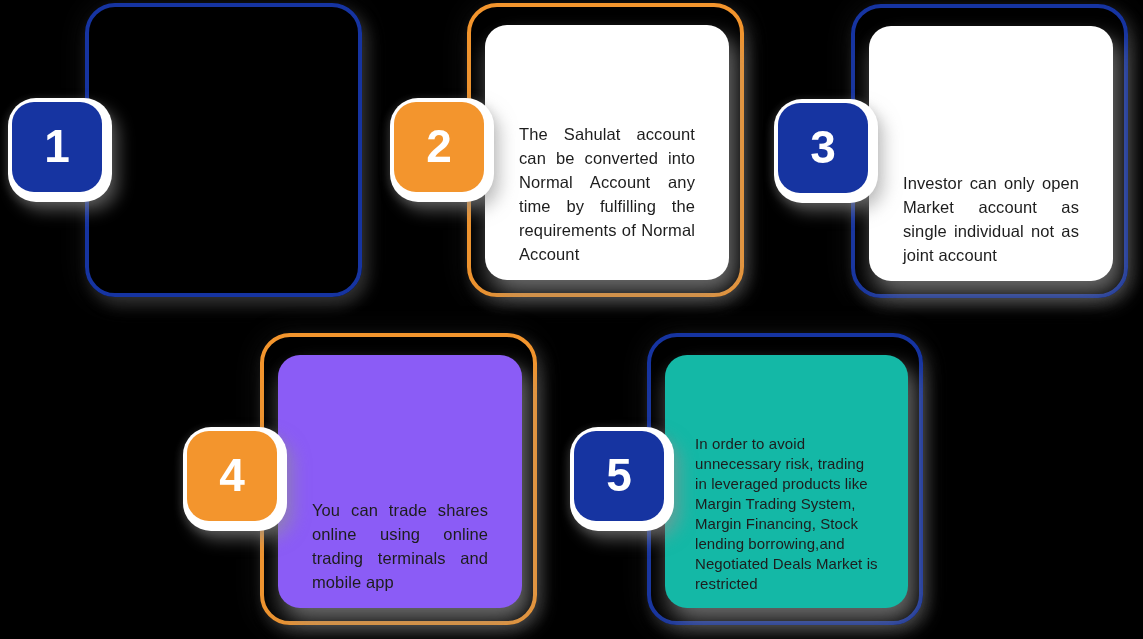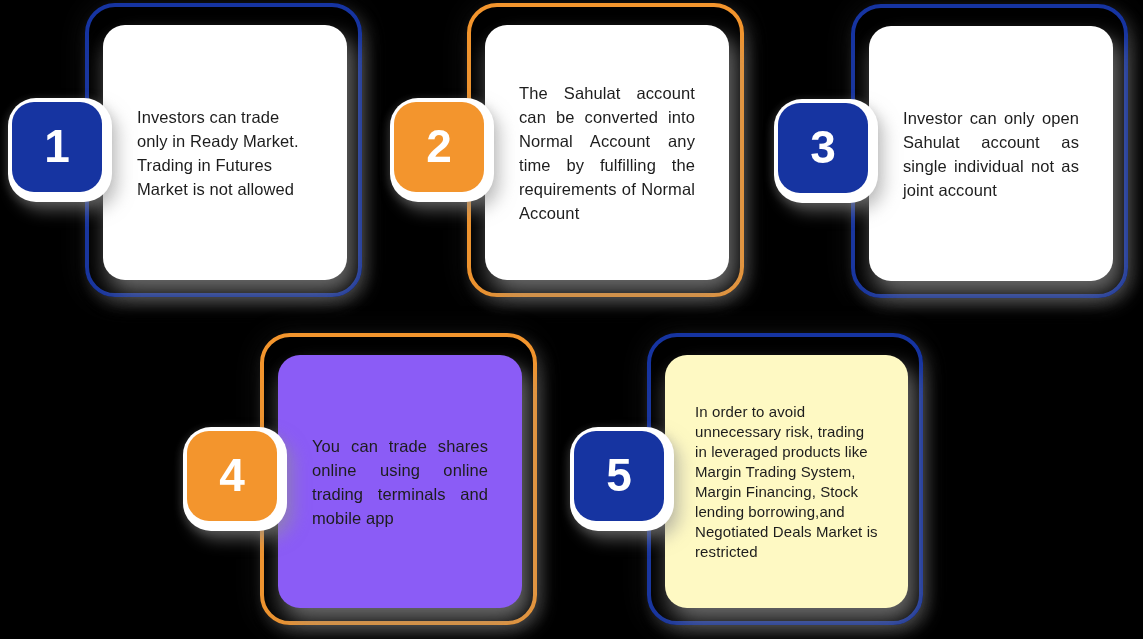--- a/index.html
+++ b/index.html
@@ -24,21 +24,21 @@
   .card4 { left: 260px; top: 333px; width: 277px; height: 292px; }
   .card5 { left: 647px; top: 333px; width: 276px; height: 292px; }
 
   
   .card-body {
     position: absolute;
     left: 14px; top: 18px; right: 11px; bottom: 13px;
     background: #ffffff;
     border-radius: 22px;
     display: flex;
-    align-items: center;
+    align-items: flex-end;
     padding: 14px 34px;
     box-shadow: 9px 11px 20px rgba(155,155,155,0.55), -3px 14px 22px rgba(120,120,120,0.35);
   }
   .card-text {
     color: #1d1d1d;
     font-size: 16.5px;
     line-height: 24px;
     font-weight: 500;
     letter-spacing: 0.1px;
     width: 100%;
@@ -82,62 +82,59 @@
 <body style="background: rgb(0, 0, 0);">
 
 <div class="stage">
 
   <div class="card card1 align-left" style="--accent: #1634A1;">
     <div class="badge" style="background: rgb(255, 255, 255);">
       <div class="badge-inner">
         <span class="badge-number" style="color: rgb(255, 255, 255);">1</span>
       </div>
     </div>
-    <div class="card-body" style="background: rgb(255, 255, 255);">
-      <p class="card-text" style="color: rgb(29, 29, 29);">Investors can trade only in Ready Market. Trading in Futures Market is not allowed</p>
-    </div>
   </div>
 
   <div class="card card2 align-justify" style="--accent: #F3952D;">
     <div class="badge" style="background: rgb(255, 255, 255);">
       <div class="badge-inner">
         <span class="badge-number" style="color: rgb(255, 255, 255);">2</span>
       </div>
     </div>
     <div class="card-body" style="background: rgb(255, 255, 255);">
       <p class="card-text" style="color: rgb(29, 29, 29);">The Sahulat account can be converted into Normal Account any time by fulfilling the requirements of Normal Account</p>
     </div>
   </div>
 
   <div class="card card3 align-justify" style="--accent: #1634A1;">
     <div class="badge" style="background: rgb(255, 255, 255);">
       <div class="badge-inner">
         <span class="badge-number" style="color: rgb(255, 255, 255);">3</span>
       </div>
     </div>
     <div class="card-body" style="background: rgb(255, 255, 255);">
-      <p class="card-text" style="color: rgb(29, 29, 29);">Investor can only open Sahulat account as single individual not as joint account</p>
+      <p class="card-text" style="color: rgb(29, 29, 29);">Investor can only open Market account as single individual not as joint account</p>
     </div>
   </div>
 
   <div class="card card4 align-justify" style="--accent: #F3952D;">
     <div class="badge" style="background: rgb(255, 255, 255);">
       <div class="badge-inner">
         <span class="badge-number" style="color: rgb(255, 255, 255);">4</span>
       </div>
     </div>
     <div class="card-body" style="background: #8b5cf6;">
       <p class="card-text" style="color: rgb(29, 29, 29);">You can trade shares online using online trading terminals and mobile app</p>
     </div>
   </div>
 
   <div class="card card5 align-left" style="--accent: #1634A1;">
     <div class="badge" style="background: rgb(255, 255, 255);">
       <div class="badge-inner">
         <span class="badge-number" style="color: rgb(255, 255, 255);">5</span>
       </div>
     </div>
-    <div class="card-body" style="background: #fef9c3;">
+    <div class="card-body" style="background: #14b8a6;">
       <p class="card-text" style="color: rgb(29, 29, 29);">In order to avoid unnecessary risk, trading in leveraged products like Margin Trading System, Margin Financing, Stock lending borrowing,and Negotiated Deals Market is restricted</p>
     </div>
   </div>
 
 </div>
 
 </body></html>

